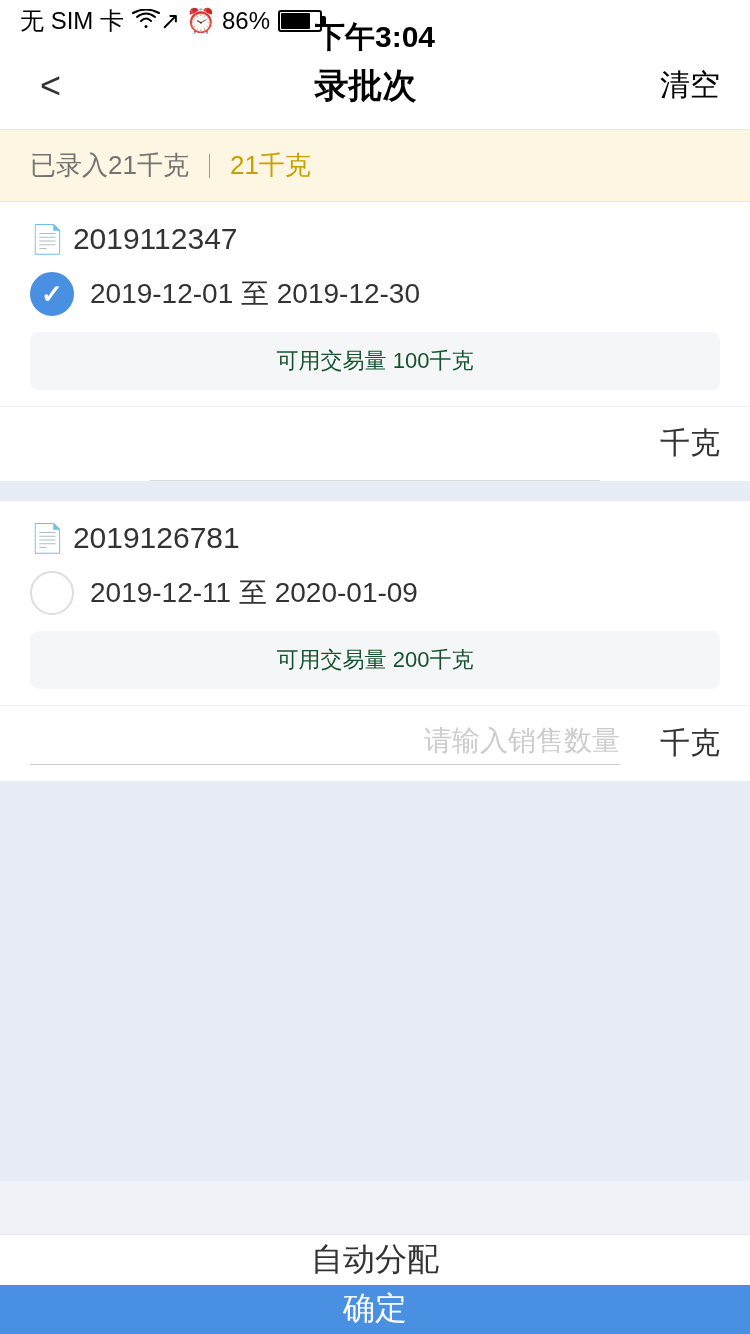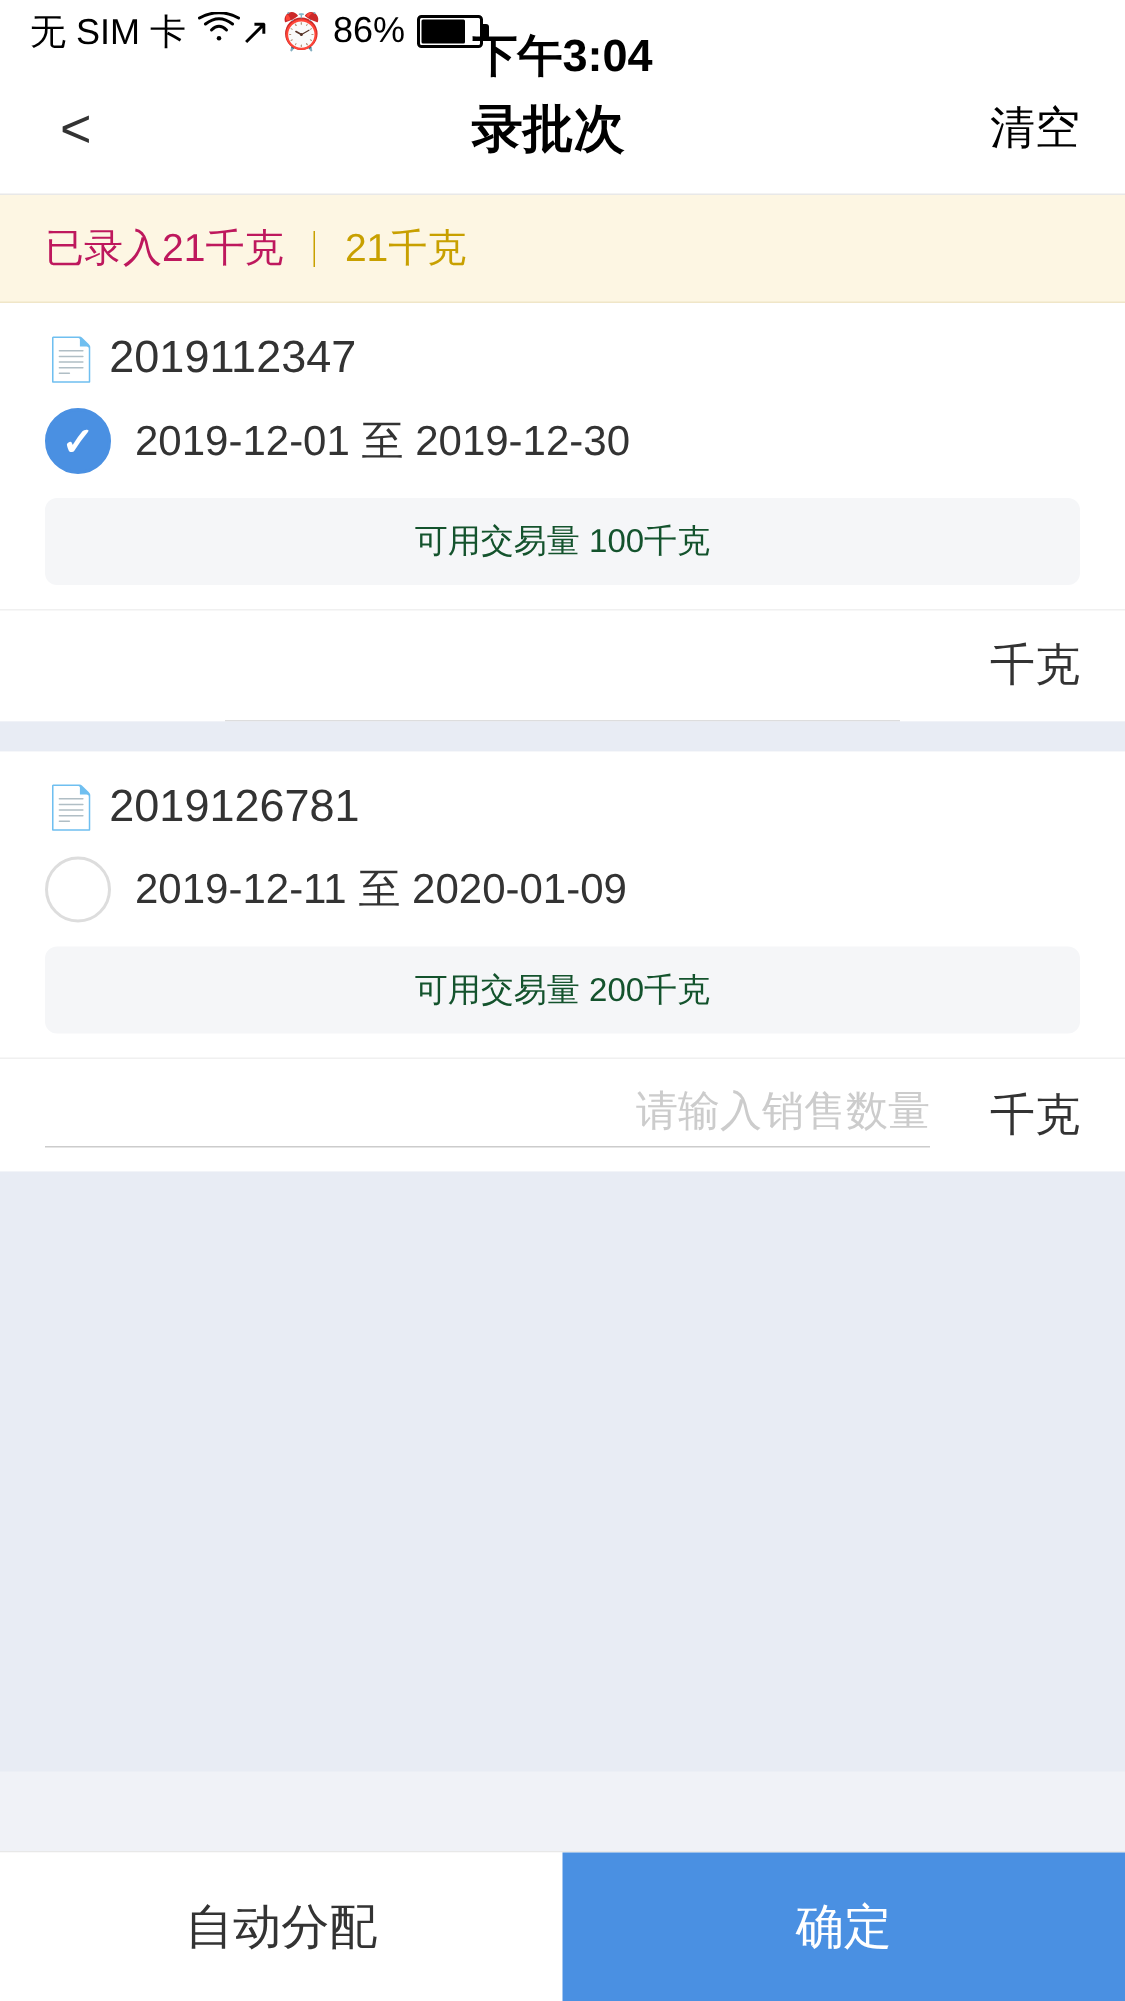--- a/index.html
+++ b/index.html
@@ -105,21 +105,21 @@
       width: 750px;
       background: #fdf6e3;
       padding: 18px 30px;
       display: flex;
       align-items: center;
       gap: 20px;
       border-bottom: 1px solid #f0e6c8;
     }
     .info-label {
       font-size: 26px;
-      color: #be185d;
+      color: #737373;
     }
     .info-divider {
       width: 1px;
       height: 24px;
       background: #c8a000;
     }
     .info-value {
       font-size: 26px;
       color: #c8a000;
     }
@@ -238,20 +238,21 @@
     
     .bottom-bar {
       position: fixed;
       bottom: 0;
       left: 0;
       width: 750px;
       height: 100px;
       display: flex;
       background: #fff;
       border-top: 1px solid #e8e8e8;
+      flex-direction: column;
     }
     .btn-auto {
       flex: 1;
       display: flex;
       align-items: center;
       justify-content: center;
       font-size: 32px;
       color: #333;
       background: #fff;
       border: none;

